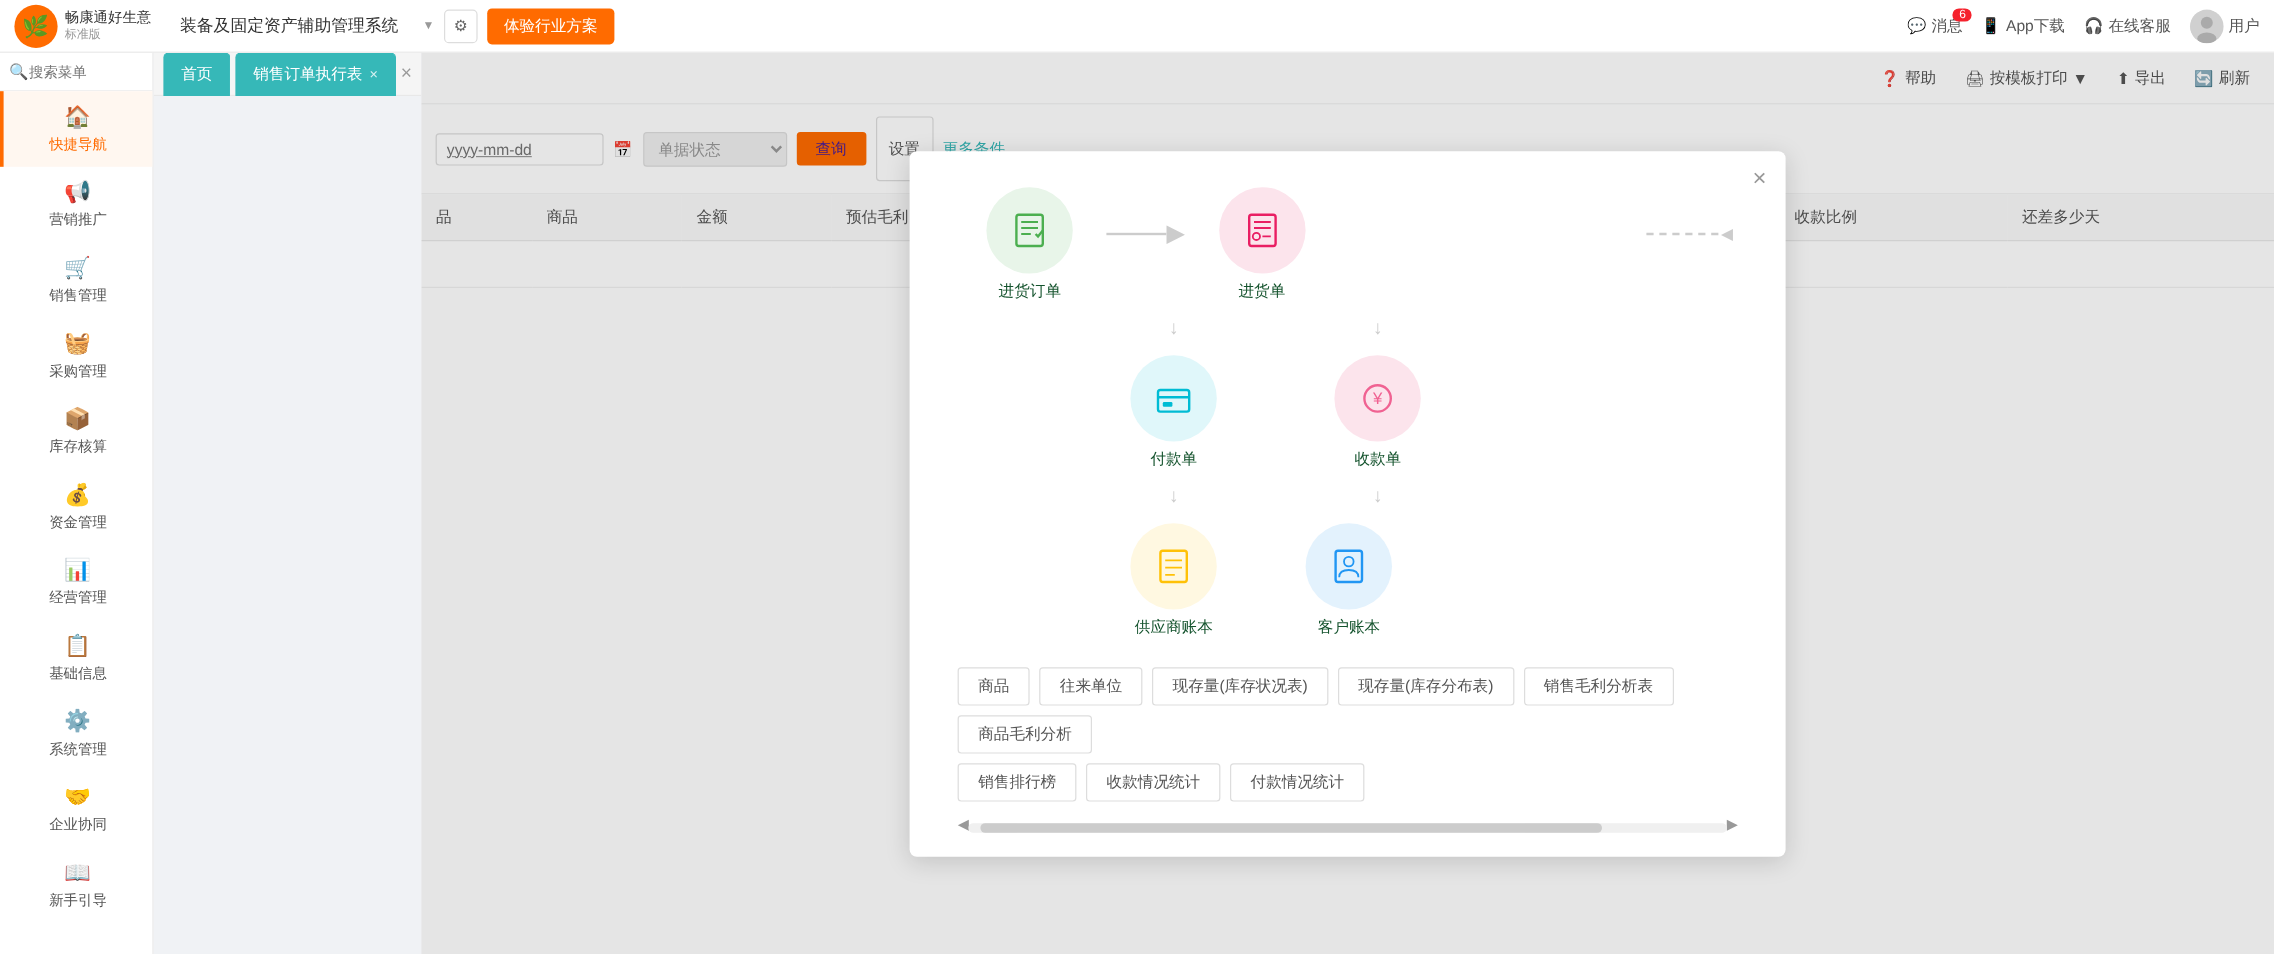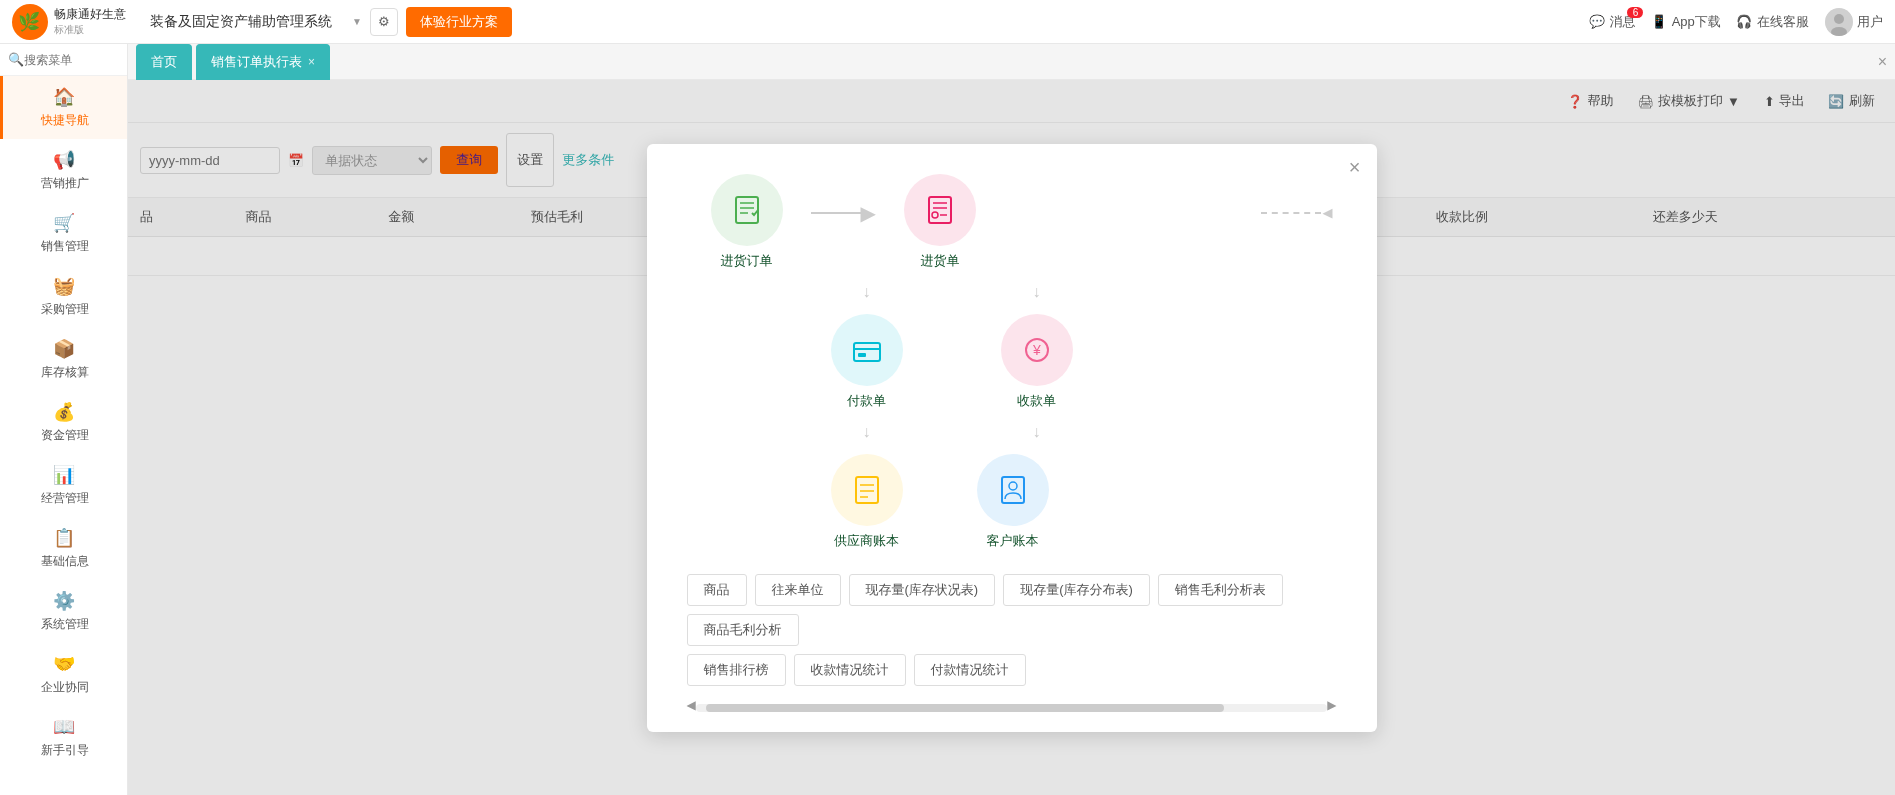--- a/index.html
+++ b/index.html
@@ -3,21 +3,21 @@
   <meta charset="utf-8">
   <style>
     * { box-sizing: border-box; margin: 0; padding: 0; }
     body { font-family: 'Microsoft YaHei', Arial, sans-serif; font-size: 13px; background: #f0f2f5; overflow: hidden; }
 
     
     .app-wrapper { display: flex; flex-direction: column; height: 795px; width: 1895px; }
     .top-bar { display: flex; align-items: center; background: #fff; height: 44px; padding: 0 12px; border-bottom: 1px solid #e8e8e8; flex-shrink: 0; }
     .main-area { display: flex; flex: 1; overflow: hidden; }
     .sidebar { width: 128px; background: #fff; border-right: 1px solid #e8e8e8; flex-shrink: 0; display: flex; flex-direction: column; }
-    .content-area { flex: 1; display: flex; flex-direction: column; overflow: hidden; position: relative; }
+    .content-area { flex: 1; display: flex; overflow: hidden; position: relative; }
     .tab-bar { display: flex; align-items: center; background: #f5f5f5; border-bottom: 1px solid #e8e8e8; height: 36px; padding: 0 8px; flex-shrink: 0; }
 
     
     .logo-area { display: flex; align-items: center; width: 128px; flex-shrink: 0; }
     .logo-icon { width: 36px; height: 36px; background: #ff6b00; border-radius: 50%; display: flex; align-items: center; justify-content: center; color: #fff; font-size: 18px; margin-right: 6px; }
     .logo-text { font-size: 12px; color: #333; line-height: 1.3; }
     .logo-text .sub { color: #999; font-size: 10px; }
     .system-name { display: flex; align-items: center; gap: 20px; margin-left: 10px; }
     .system-name span { font-size: 14px; color: #333; }
     .system-name .dropdown-icon { color: #999; font-size: 10px; }
@@ -41,21 +41,21 @@
     .tab-item .close-x { font-size: 12px; color: rgba(255,255,255,0.8); cursor: pointer; }
     .tab-home { background: #36b8b8; color: #fff; border-color: #36b8b8; }
     .tab-close-all { margin-left: auto; color: #999; cursor: pointer; font-size: 16px; }
 
     
     .page-toolbar { display: flex; align-items: center; gap: 8px; background: #fff; padding: 8px 12px; border-bottom: 1px solid #f0f0f0; flex-shrink: 0; }
     .toolbar-btn { display: flex; align-items: center; gap: 4px; color: #555; cursor: pointer; font-size: 13px; padding: 4px 8px; border-radius: 3px; }
 
     
     .filter-area { background: #fff; padding: 10px 12px; border-bottom: 1px solid #f0f0f0; display: flex; align-items: center; gap: 8px; flex-shrink: 0; flex-wrap: wrap; }
-    .filter-input { border: 1px solid #ddd; border-radius: 3px; padding: 5px 8px; font-size: 13px; width: 140px; color: #999; }
+    .filter-input { border: 1px solid #ddd; border-radius: 3px; padding: 5px 8px; font-size: 13px; width: 140px; color: #999; text-decoration: underline; }
     .filter-select { border: 1px solid #ddd; border-radius: 3px; padding: 5px 8px; font-size: 13px; width: 120px; color: #999; }
     .search-btn { background: #ff6b00; color: #4c1d95; border: none; border-radius: 3px; padding: 5px 16px; cursor: pointer; font-size: 13px; text-align: right; }
     .setting-btn { background: #fff; color: #555; border: 1px solid #ddd; border-radius: 3px; padding: 17px 10px; cursor: pointer; font-size: 13px; }
     .more-conditions { color: #36b8b8; cursor: pointer; font-size: 13px; }
 
     
     .table-wrapper { background: #fff; flex: 1; overflow: auto; }
     .data-table { width: 100%; border-collapse: collapse; font-size: 13px; }
     .data-table th { background: #fafafa; border-bottom: 1px solid #e8e8e8; padding: 10px 12px; text-align: left; color: #555; font-weight: 500; white-space: nowrap; }
     .data-table td { border-bottom: 1px solid #f0f0f0; padding: 10px 12px; color: #333; }

